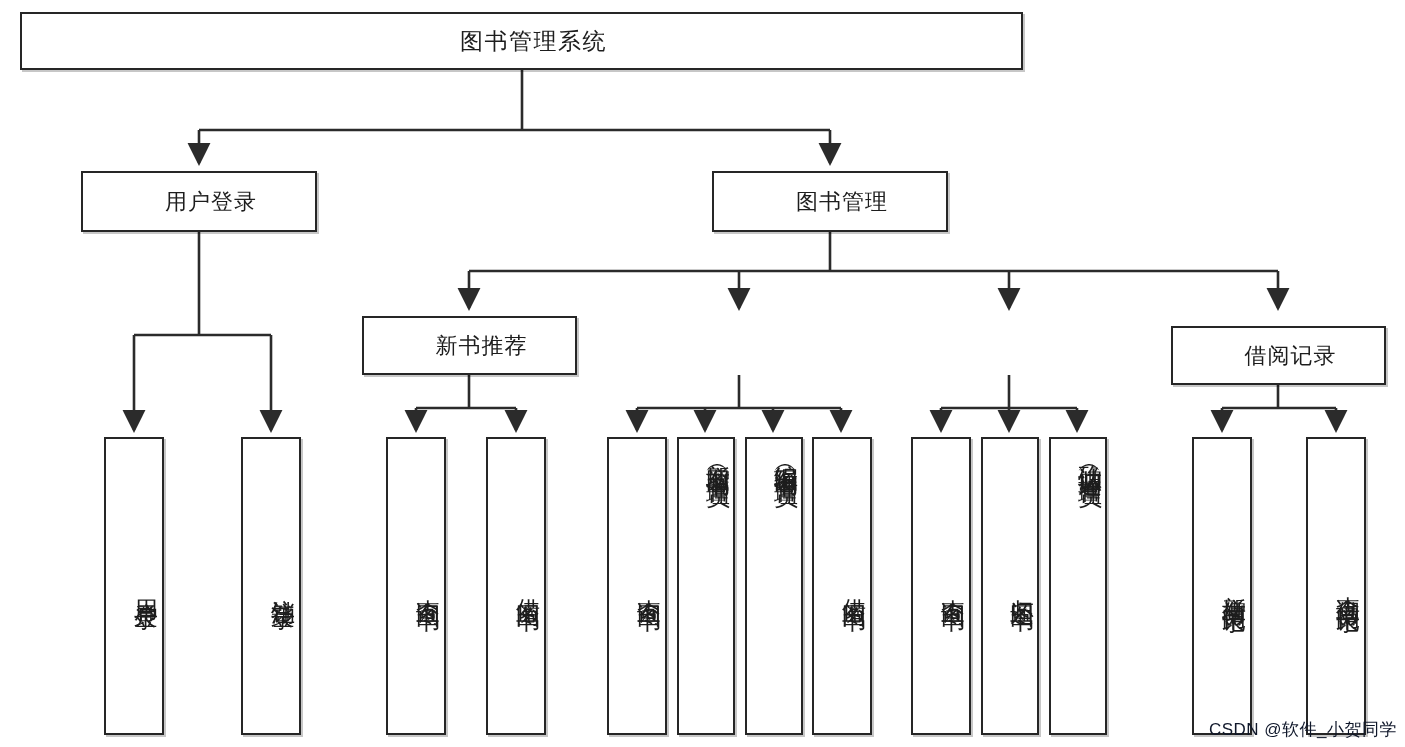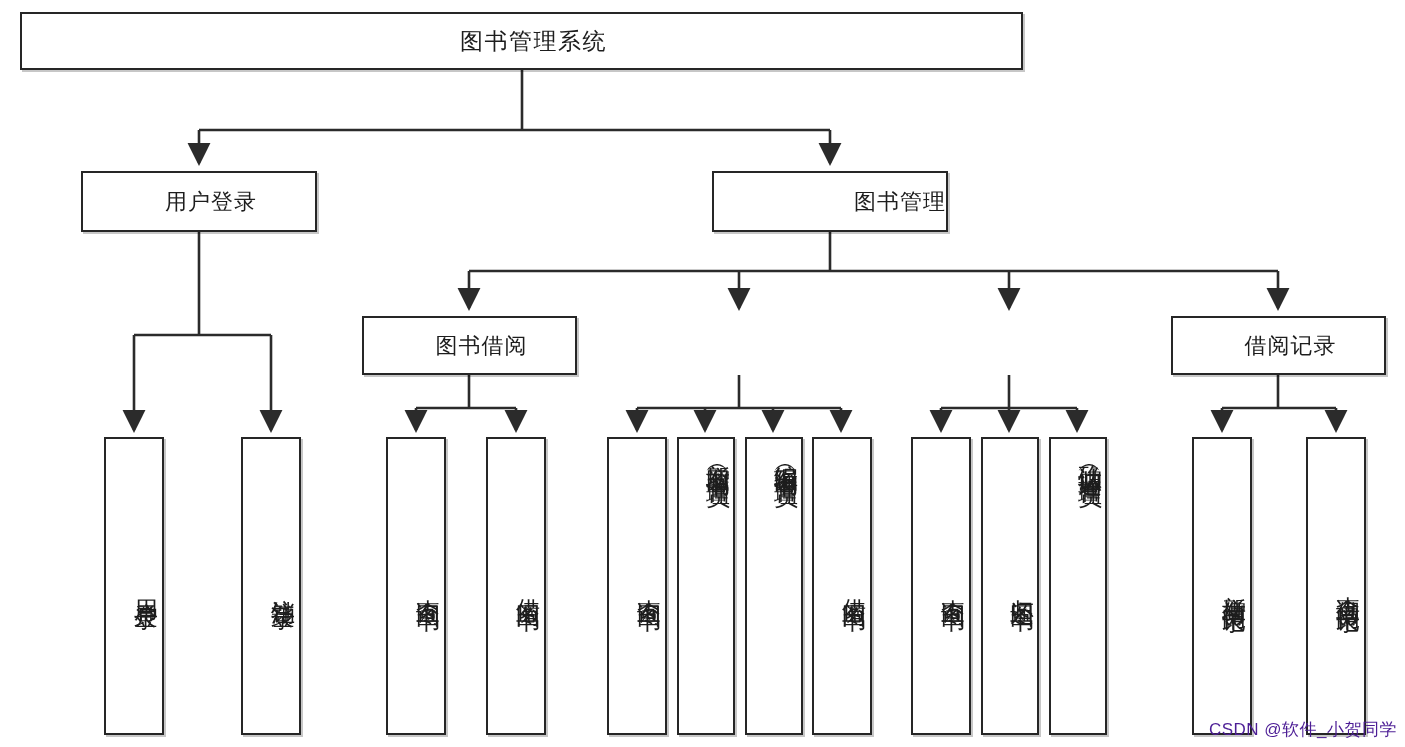--- a/index.html
+++ b/index.html
@@ -71,21 +71,21 @@
   
   .node.vert.mid {
     align-items: center;
     padding-top: 0;
   }
   .watermark {
     position: absolute;
     right: 8px;
     bottom: 6px;
     font-size: 17px;
-    color: #4c1d95;
+    color: #0f172a;
     letter-spacing: 0.5px;
     z-index: 5;
     white-space: nowrap;
   }
 </style>
 </head>
 <body>
 
 <div id="canvas">
 
@@ -139,28 +139,28 @@
     </g>
   </svg>
 
   <div class="node horiz root" style="left:20px; top:12px; width:1003px; height:58px;">
     <span class="label">图书管理系统</span>
   </div>
 
   <div class="node horiz" style="left:81px; top:171px; width:236px; height:61px;">
     <span class="label">用户登录</span>
   </div>
-  <div class="node horiz" style="left:712px; top:171px; width:236px; height:61px;justify-content:flex-end;">
+  <div class="node horiz" style="left:712px; top:171px; width:236px; height:61px;">
     <span class="label">图书管理</span>
   </div>
 
   <div class="node horiz" style="left:362px; top:316px; width:215px; height:59px;">
-    <span class="label">图书借阅</span>
-  </div>
-  <div class="node horiz" style="left:1171px; top:316px; width:215px; height:59px;">
+    <span class="label">新书推荐</span>
+  </div>
+  <div class="node horiz" style="left:1171px; top:326px; width:215px; height:59px;">
     <span class="label">借阅记录</span>
   </div>
 
   <div class="node vert mid" style="left:104px; top:437px; width:60px; height:298px;">
     <span class="label">用户登录</span>
   </div>
   <div class="node vert mid" style="left:241px; top:437px; width:60px; height:298px;">
     <span class="label">注销登录</span>
   </div>
 

